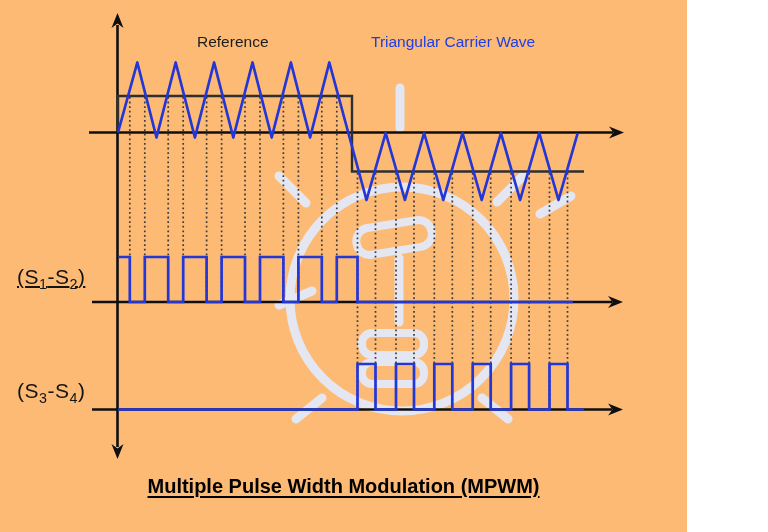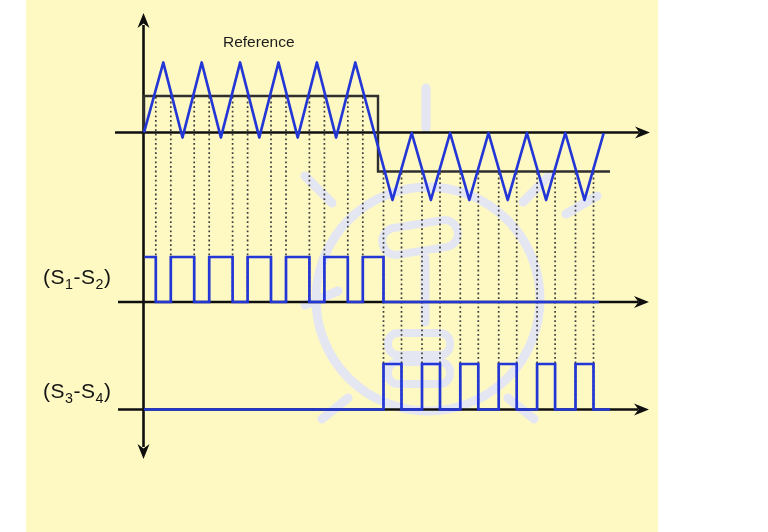--- a/index.html
+++ b/index.html
@@ -1,30 +1,29 @@
 <!DOCTYPE html>
 <html style="--blue-text: #1d3fe3;"><head>
 <meta charset="utf-8">
 <style>
   html,body{margin:0;padding:0;background:#ffffff;}
   #stage{
     position:relative;
-    width:632px;height:532px;
-    background:#fef9c3;
+    width:687px;height:532px;
+    background:#fdba74;
     overflow:hidden;
     font-family:"Liberation Sans", sans-serif;
-    margin-left:26px;
   }
   #diagram-svg{position:absolute;left:0;top:0;}
   .lbl{position:absolute;white-space:nowrap;line-height:1.1;}
   #ref-label{left:197px;top:33px;font-size:15.5px;color:#1c1c1c;}
   #carrier-label{left:371px;top:33px;font-size:15.5px;color:var(--blue-text,#1d3fe3);}
   .slabel{font-size:21px;color:#141414;letter-spacing:.5px;}
   .slabel sub{font-size:0.68em;line-height:0;}
-  #s12-label{left:17px;top:265px;}
+  #s12-label{left:17px;top:265px;text-decoration:underline;}
   #s34-label{left:17px;top:379px;text-align:center;}
   #title{
     position:absolute;left:0;right:0;top:475px;
     text-align:center;font-size:20px;font-weight:bold;color:#000;
     text-decoration:underline;text-underline-offset:3px;text-decoration-thickness:2px;
   }
 </style>
 </head>
 <body>
 
@@ -91,18 +90,20 @@
     <g id="g-s12">
         <path d="M118.5 257 H129.8 V302 H144.8 V257 H168.2 V302 H183.2 V257 H206.6 V302 H221.6 V257 H245 V302 H260 V257 H283.4 V302 H298.4 V257 H321.8 V302 H336.8 V257 H357.5 V302 H573" fill="none" stroke="#2336d6" stroke-width="2.7"></path>
       </g>
     <g id="g-s34">
         <path d="M118 409.5 H357.5 V364 H375.5 V409.5 H396 V364 H414 V409.5 H434.3 V364 H452.3 V409.5 H472.7 V364 H490.7 V409.5 H511.1 V364 H529.1 V409.5 H549.5 V364 H567.5 V409.5 H584" fill="none" stroke="#2336d6" stroke-width="2.7"></path>
       </g>
   </svg>
 
   <div class="lbl" id="ref-label">Reference</div>
 
+  <div class="lbl" id="carrier-label">Triangular Carrier Wave</div>
 
   <div class="lbl slabel" id="s12-label"><span>(S</span><sub>1</sub><span>-S</span><sub>2</sub><span>)</span></div>
 
   <div class="lbl slabel" id="s34-label"><span>(S</span><sub>3</sub><span>-S</span><sub>4</sub><span>)</span></div>
 
+  <div id="title">Multiple Pulse Width Modulation (MPWM)</div>
 </div>
 
 </body></html>

